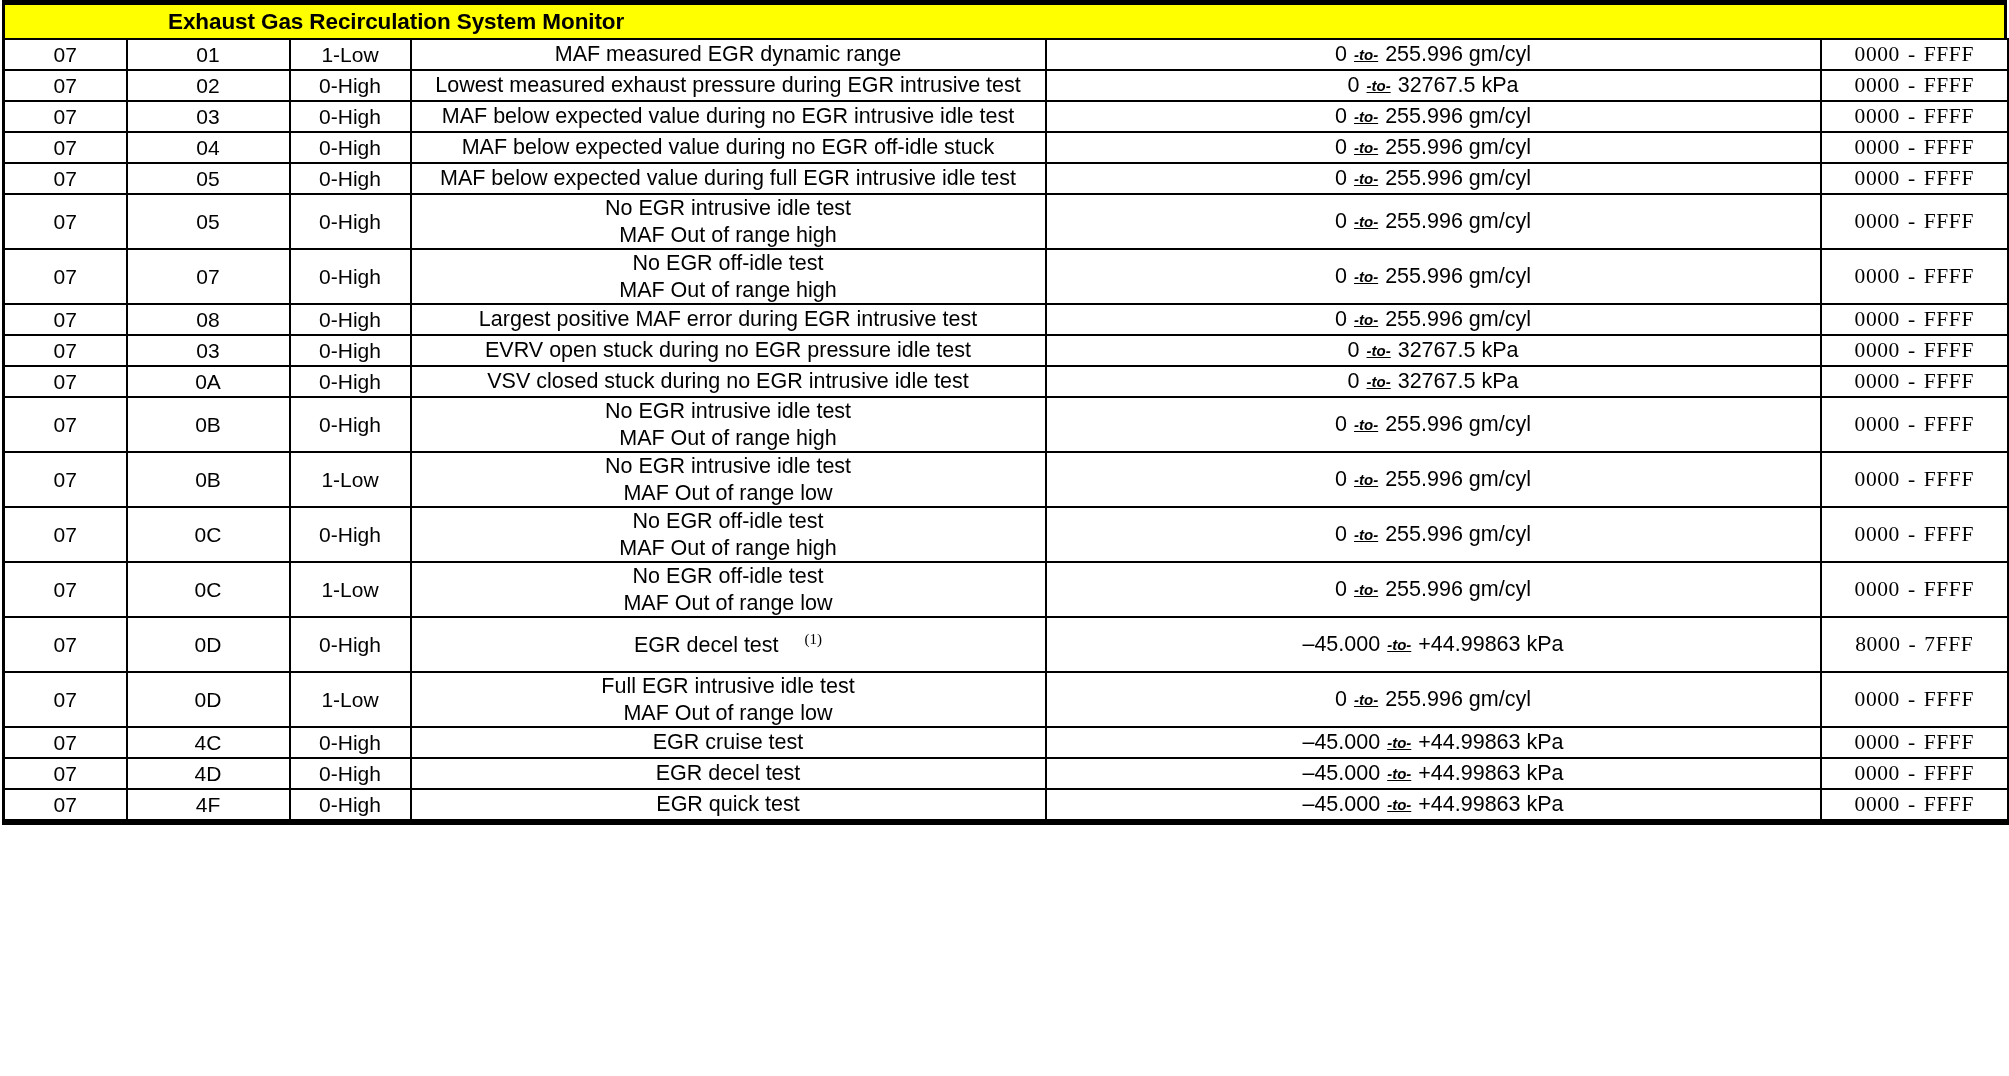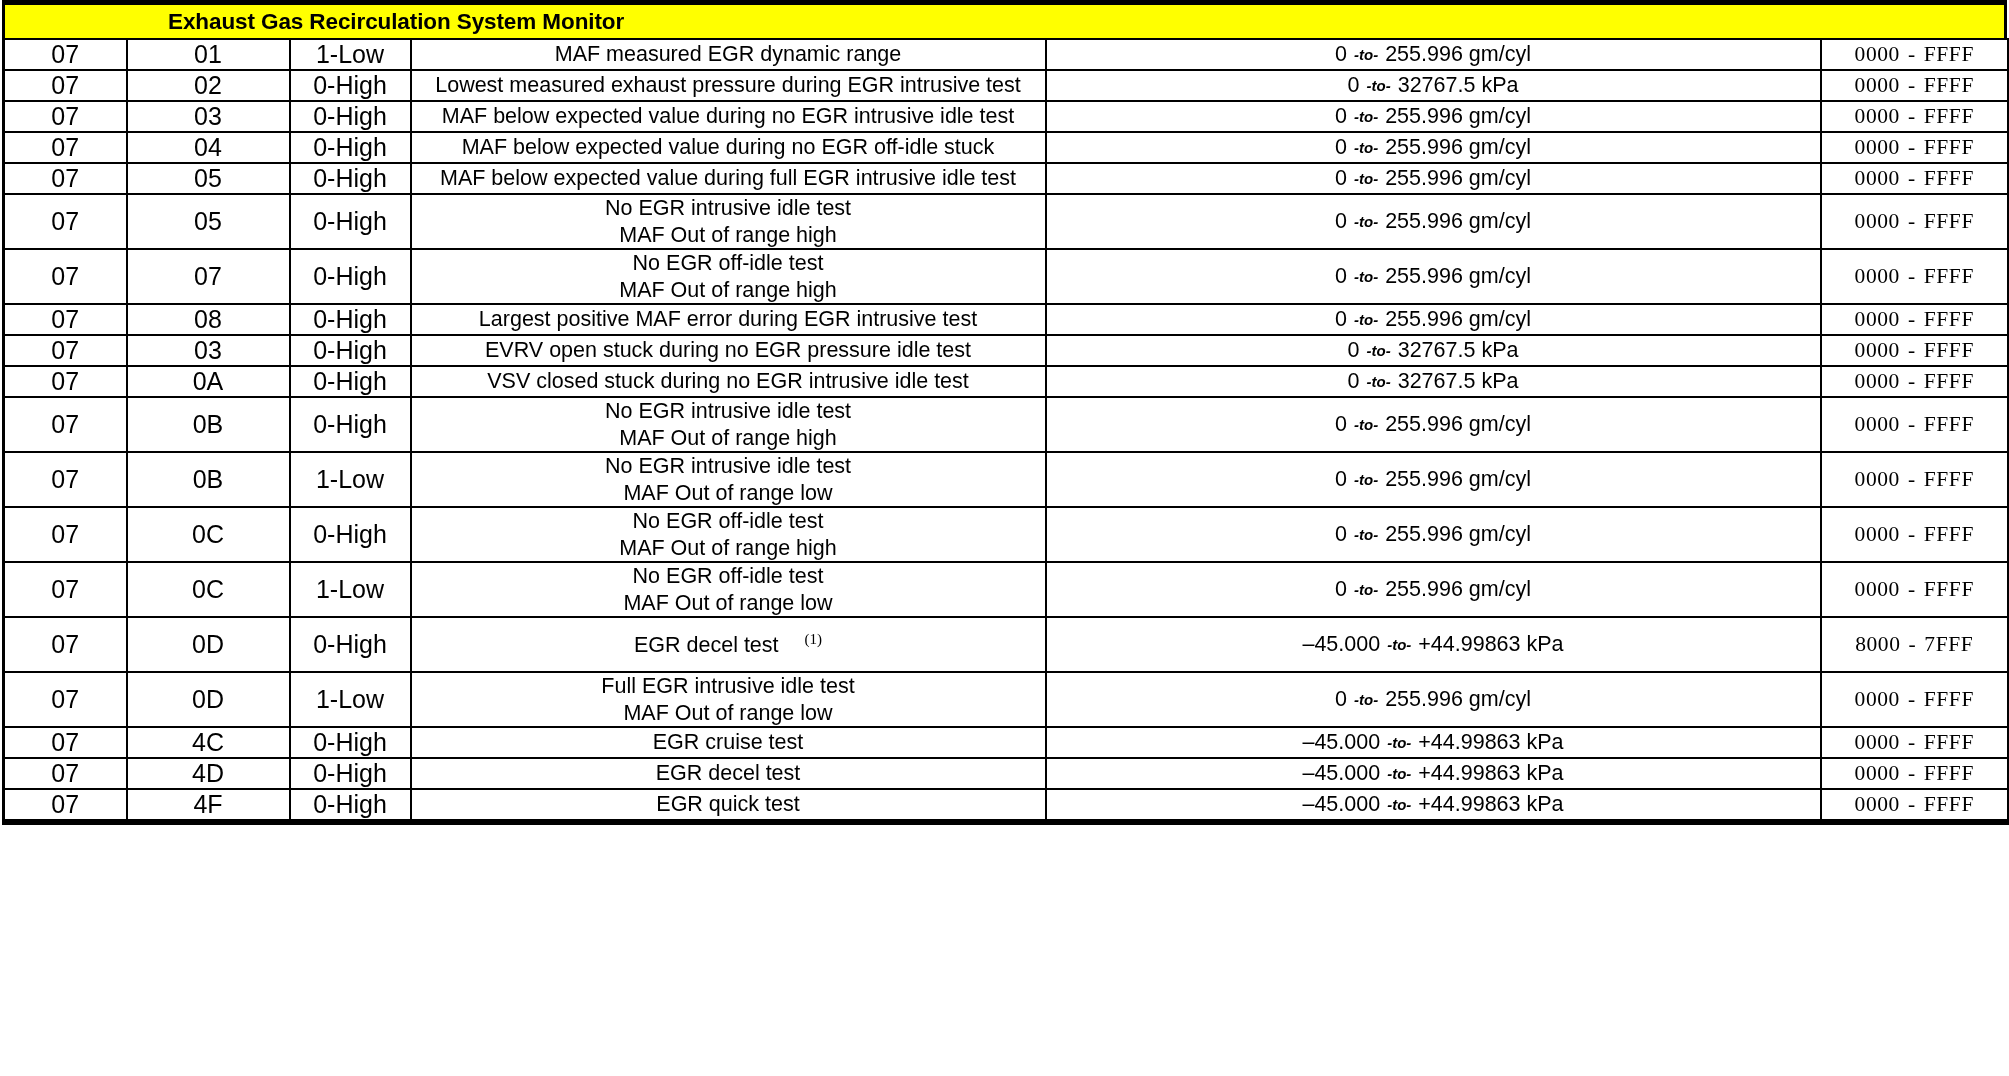--- a/index.html
+++ b/index.html
@@ -63,21 +63,21 @@
 
   
   col.c-sys   { width: 123px; }
   col.c-tid   { width: 163px; }
   col.c-lim   { width: 121px; }
   col.c-desc  { width: 635px; }
   col.c-range { width: 775px; }
   col.c-hex   { width: 188px; }
 
   td.sys, td.tid, td.lim {
-    font-size: 25px;
+    font-size: 21px;
     text-align: center;
     line-height: 1.1;
   }
   td.desc {
     font-size: 21.5px;
     text-align: center;
     line-height: 1.22;
   }
   td.range {
     font-size: 21.5px;
@@ -96,20 +96,21 @@
   tr.single td { height: 29px; }
   tr.double td { height: 53px; }
 
   .to-sep {
     font-style: italic;
     font-size: 15px;
     font-weight: bold;
     padding: 0 5px;
     position: relative;
     top: -1px;
+    text-decoration: underline;
   }
   .range-lo { padding-right: 2px; }
   .range-hi { padding-left: 2px; text-align: center; }
 
   .footnote-mark {
     font-family: "Liberation Serif", serif;
     font-size: 15px;
     vertical-align: super;
     margin-left: 26px;
   }

